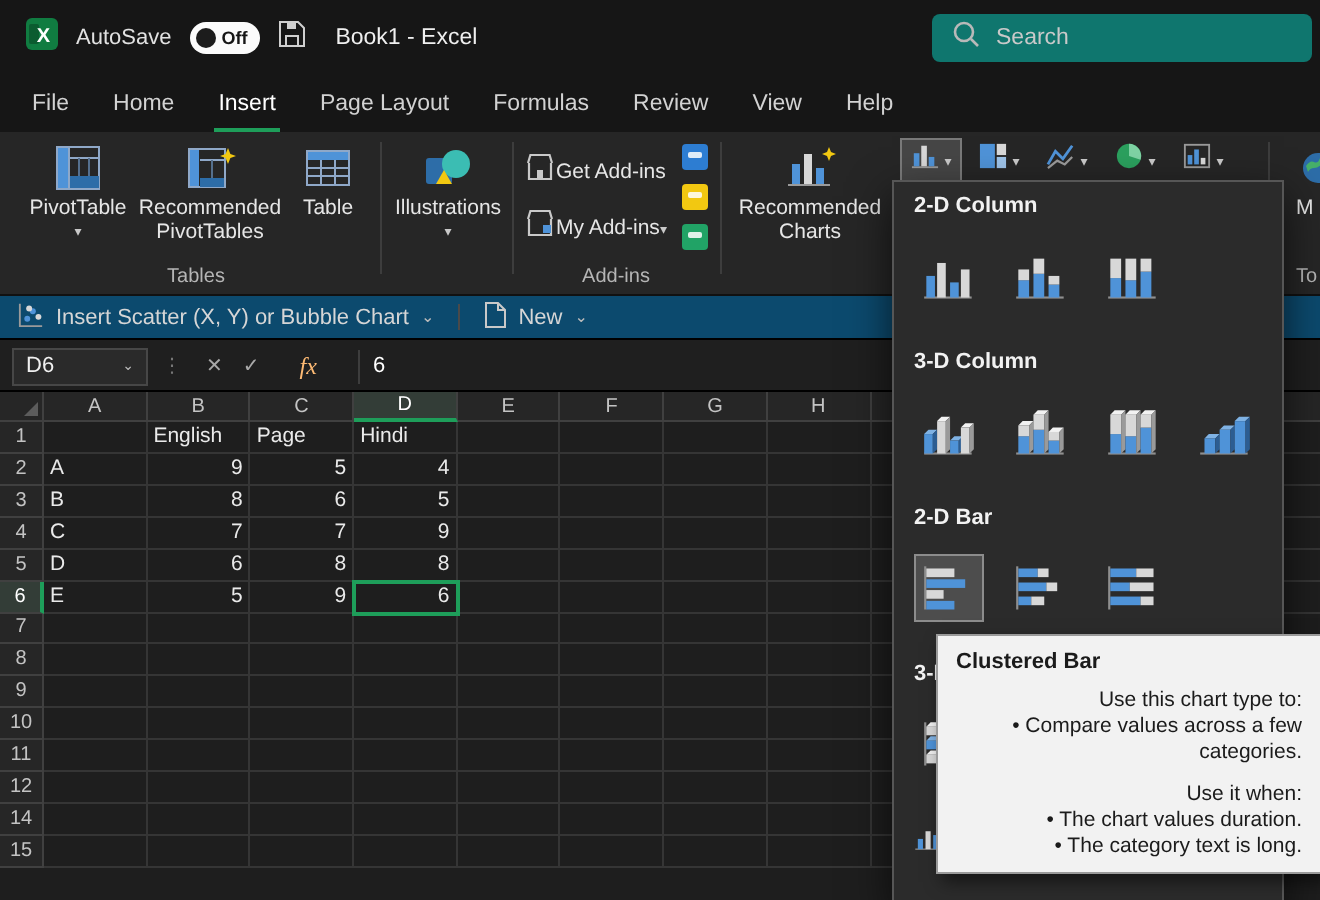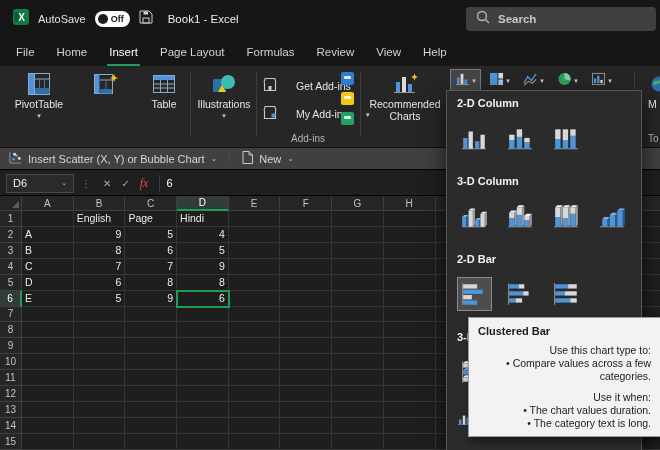--- a/index.html
+++ b/index.html
@@ -9,66 +9,66 @@
 
   
   .titlebar { position:absolute; left:0; top:0; width:660px; height:38px; background:#161616;
               display:flex; align-items:center; gap:9px; padding-left:13px; }
   .autosave-label { font-size:11px; color:#e2e2e2; }
   .toggle { width:35px; height:16px; background:#fbfbfb; border-radius:9px; display:flex;
             align-items:center; padding:0 3px; gap:3px; }
   .knob { width:10px; height:10px; border-radius:50%; background:#1c1c1c; }
   .toggle-label { font-size:9px; font-weight:bold; color:#161616; }
   .doc-title { font-size:11.5px; color:#efefef; margin-left:6px; }
-  .search { position:absolute; right:4px; top:7px; width:190px; height:24px; background:#404040;
-            border-radius:4px; display:flex; align-items:center; gap:8px; padding-left:10px;font-weight:bold; }
+  .search { position:absolute; right:4px; top:7px; width:190px; height:24px; background:#0f766e;
+            border-radius:4px; display:flex; align-items:center; gap:8px; padding-left:10px; }
   .search-text { font-size:11.5px; color:#c9c9c9; }
 
   
   .tabs { position:absolute; left:0; top:38px; width:660px; height:28px; background:#161616;
           display:flex; align-items:stretch; padding-left:5px; }
   .rtab { padding:0 11px; display:flex; align-items:center; font-size:11.5px; color:#d2d2d2; position:relative; }
   .rtab.active { color:#fff; }
   .rtab.active::after { content:""; position:absolute; left:9px; right:9px; bottom:0; height:2.5px; background:#1e9e5a; }
 
   
   .ribbon { position:absolute; left:0; top:66px; width:660px; height:82px; background:#262626; border-bottom:1px solid #111; }
   .rb-big { position:absolute; top:4px; height:62px; display:flex; flex-direction:column; align-items:center; }
   .rb-icon { height:27px; display:flex; align-items:center; justify-content:center; }
   .rb-label { font-size:10.5px; line-height:11.5px; text-align:center; color:#e6e6e6; margin-top:2px; }
   .rb-caret { font-size:7px; color:#c9c9c9; margin-top:1px; }
   .rb-sep { position:absolute; top:5px; width:1px; height:66px; background:#3d3d3d; }
-  .rb-small { position:absolute; display:flex; align-items:center; gap:18px; height:20px; }
+  .rb-small { position:absolute; display:flex; align-items:center; gap:0; height:20px; }
   .rb-slabel { font-size:10.5px; color:#e6e6e6; }
   .addin-chip { position:absolute; width:13px; height:13px; border-radius:2px; }
   .addin-chip::after { content:""; display:block; margin:4px 3px; height:3px; background:rgba(255,255,255,.85); border-radius:1px; }
   .rb-grouplabel { position:absolute; bottom:3px; font-size:10px; color:#b5b5b5; text-align:center; }
   .chart-btn { position:absolute; top:3px; width:31px; height:23px; display:flex; align-items:center;
                justify-content:center; gap:2px; border:1px solid transparent; }
   .cb-caret { font-size:7px; color:#c9c9c9; }
   .chart-btn.active { background:#464646; border-color:#7a7a7a; }
   .maps-btn { align-items:flex-start; }
   .maps-btn .rb-icon { margin-left:6px; }
   .maps-btn .rb-label { text-align:left; margin-left:4px; }
 
   
-  .qat { position:absolute; left:0; top:148px; width:660px; height:22px; background:#404040; border-bottom:1px solid #000;
+  .qat { position:absolute; left:0; top:148px; width:660px; height:22px; background:#0c4a6e; border-bottom:1px solid #000;
          display:flex; align-items:center; gap:6px; padding-left:9px; font-size:11px; color:#d6d6d6; }
   .qat-caret { font-size:8px; color:#bbb; }
   .qat-sep { width:1px; height:13px; background:#4a4a4a; margin:0 6px; }
 
   
   .fbar { position:absolute; left:0; top:171px; width:660px; height:25px; background:#1f1f1f;
           display:flex; align-items:center; border-bottom:1px solid #000; }
   .namebox { margin-left:6px; width:68px; height:19px; background:#2a2a2a; border:1px solid #474747;
              display:flex; align-items:center; justify-content:space-between; padding:0 6px; font-size:11px; color:#f0f0f0; }
   .nb-caret { font-size:7px; color:#bbb; }
   .fb-dots { color:#777; font-size:10px; margin:0 7px; }
   .fb-btn { color:#a9a9a9; font-size:10px; margin:0 5px; }
-  .fb-fx { font-family:"Liberation Serif", serif; font-style:italic; font-size:12px; color:#ef4444; margin:0 5px; }
+  .fb-fx { font-family:"Liberation Serif", serif; font-style:italic; font-size:12px; color:#fdba74; margin:0 15px; }
   .fb-sep { width:1px; height:17px; background:#3d3d3d; margin:0 6px; }
   .fb-value { font-size:11px; color:#fff; }
 
   
   .grid { position:absolute; left:0; top:196px; width:660px; height:254px; background:#1e1e1e; overflow:hidden; }
   .sg-row { display:flex; height:15.93px; }
   .sg-row.head { height:15px; }
   .sg-row > div { flex:0 0 auto; }
   .sg-corner { width:22px; background:#262626; border-right:1px solid #404040; border-bottom:1px solid #404040; position:relative; }
   .sg-corner::after { content:""; position:absolute; right:2px; bottom:2px;
@@ -163,20 +163,21 @@
       <span class="rb-icon">
           <svg width="25" height="24" viewBox="0 0 25 24">
             <rect x="1.5" y="2.5" width="18" height="19" fill="none" stroke="#8fa8c8"></rect>
             <rect x="2" y="3" width="4.5" height="18" fill="#4f93d8"></rect>
             <rect x="7" y="17" width="12" height="4.5" fill="#2d6da8"></rect>
             <line x1="7" y1="8" x2="19.5" y2="8" stroke="#8fa8c8"></line>
             <line x1="13" y1="8" x2="13" y2="17" stroke="#55708e"></line>
             <polygon points="21,2 22.2,5 25,6 22.2,7 21,10 19.8,7 17,6 19.8,5" fill="#f2c811"></polygon>
           </svg>
         </span>
+      <span class="rb-label">Recommended PivotTables</span>
     </div>
     <div class="rb-big" style="left:142px;width:44px">
       <span class="rb-icon">
           <svg width="24" height="22" viewBox="0 0 24 22">
             <rect x="1.5" y="2.5" width="21" height="17" fill="none" stroke="#8fa8c8"></rect>
             <rect x="2" y="3" width="20" height="4" fill="#4f93d8"></rect>
             <line x1="2" y1="11" x2="22" y2="11" stroke="#8fa8c8"></line>
             <line x1="2" y1="15" x2="22" y2="15" stroke="#8fa8c8"></line>
             <line x1="8.5" y1="7" x2="8.5" y2="19" stroke="#8fa8c8"></line>
             <line x1="15.5" y1="7" x2="15.5" y2="19" stroke="#8fa8c8"></line>
@@ -274,20 +275,21 @@
     <div class="rb-big maps-btn" style="left:644px;width:40px">
       <span class="rb-icon">
           <svg width="18" height="18" viewBox="0 0 18 18">
             <circle cx="9" cy="9" r="7.5" fill="#2d6da8"></circle>
             <path d="M3 8 Q5 5 7 6 T10 4 L11 7 Q9 9 7 9 T4 11 Z" fill="#46b06a"></path>
             <path d="M10 11 q2 -1 4 0 l-1 3 q-2 1 -3 0 Z" fill="#46b06a"></path>
           </svg>
         </span>
       <span class="rb-label">M</span>
     </div>
+    <div class="rb-grouplabel" style="left:10px;width:176px">Tables</div>
     <div class="rb-grouplabel" style="left:262px;width:92px">Add-ins</div>
     <div class="rb-grouplabel" style="left:648px;width:40px;text-align:left">To</div>
   </div>
 
   <div class="qat">
     <span><svg width="13" height="13" viewBox="0 0 14 14">
           <path d="M1 1 V13 H13" stroke="#9a9a9a" fill="none"></path>
           <circle cx="5" cy="9" r="1.6" fill="#4f93d8"></circle>
           <circle cx="8" cy="5" r="1.6" fill="#4f93d8"></circle>
           <circle cx="11" cy="8" r="1.6" fill="#d8d8d8"></circle>
@@ -520,36 +522,20 @@
         <div class="sg-cell"></div>
         <div class="sg-cell"></div>
         <div class="sg-cell"></div>
         <div class="sg-cell"></div>
         <div class="sg-cell"></div>
         <div class="sg-cell"></div>
         <div class="sg-cell"></div>
         <div class="sg-cell"></div>
       </div>
       <div class="sg-row">
-        <div class="sg-rowhead">13</div>
-        <div class="sg-cell"></div>
-        <div class="sg-cell"></div>
-        <div class="sg-cell"></div>
-        <div class="sg-cell"></div>
-        <div class="sg-cell"></div>
-        <div class="sg-cell"></div>
-        <div class="sg-cell"></div>
-        <div class="sg-cell"></div>
-        <div class="sg-cell"></div>
-        <div class="sg-cell"></div>
-        <div class="sg-cell"></div>
-        <div class="sg-cell"></div>
-        <div class="sg-cell"></div>
-      </div>
-      <div class="sg-row">
         <div class="sg-rowhead">14</div>
         <div class="sg-cell"></div>
         <div class="sg-cell"></div>
         <div class="sg-cell"></div>
         <div class="sg-cell"></div>
         <div class="sg-cell"></div>
         <div class="sg-cell"></div>
         <div class="sg-cell"></div>
         <div class="sg-cell"></div>
         <div class="sg-cell"></div>

